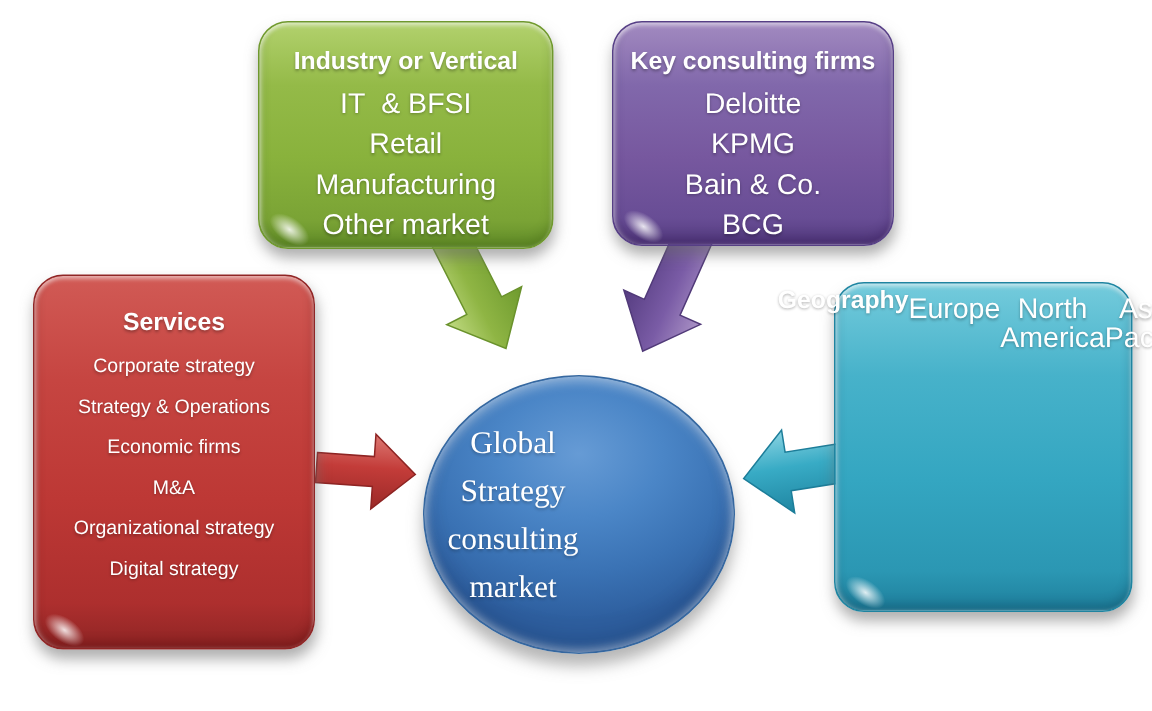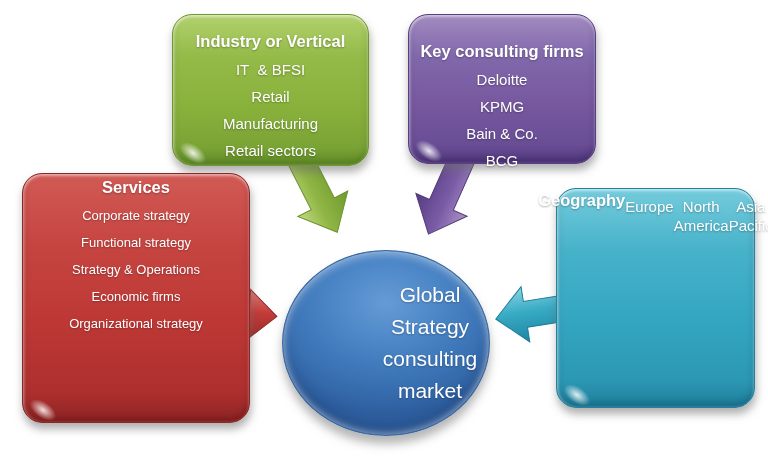--- a/index.html
+++ b/index.html
@@ -34,66 +34,67 @@
     border-radius: 50%;
     background: radial-gradient(closest-side, rgba(255,255,255,0.85), rgba(255,255,255,0));
     transform: rotate(35deg);
   }
   .box-title {
     font-weight: bold;
     font-size: 16.5px;
     line-height: 22px;
   }
   .box-item {
-    font-size: 15px;
+    font-size: 19px;
     line-height: 19px;
     margin-top: 8px;
   }
   .box-green {
     left: 172px; top: 14px; width: 197px; height: 152px;
     padding-top: 15px;
     background: linear-gradient(180deg, #b2d16d 0%, #94ba48 28%, #89b23c 60%, #7aa335 88%, #628d28 100%);
     border: 1px solid #6f982e;
     box-shadow: inset 0 2px 3px rgba(255,255,255,0.55), inset 2px 0 3px rgba(255,255,255,0.25),
                 inset 0 -4px 7px rgba(40,70,0,0.25), 1px 6px 9px rgba(110,110,110,0.55);
   }
   .box-purple {
     left: 408px; top: 14px; width: 188px; height: 150px;
-    padding-top: 25px;
+    padding-top: 15px;
     background: linear-gradient(180deg, #a28ac0 0%, #8168ab 28%, #77589f 60%, #684d95 88%, #533a7e 100%);
     border: 1px solid #563f85;
     box-shadow: inset 0 2px 3px rgba(255,255,255,0.5), inset 2px 0 3px rgba(255,255,255,0.22),
                 inset 0 -4px 7px rgba(30,0,60,0.28), 1px 6px 9px rgba(110,110,110,0.55);
   }
   .box-red {
-    left: 22px; top: 173px; width: 228px; height: 250px;
-    padding-top: 2px;
+    left: 22px; top: 183px; width: 188px; height: 250px;
+    padding-top: 20px;
     background: linear-gradient(180deg, #d15a55 0%, #c64541 28%, #bd3835 60%, #ad2f2e 88%, #8e2424 100%);
     border: 1px solid #8f2626;
     box-shadow: inset 0 2px 3px rgba(255,255,255,0.5), inset 2px 0 3px rgba(255,255,255,0.2),
                 inset 0 -4px 7px rgba(70,0,0,0.3), 1px 6px 9px rgba(110,110,110,0.55);
   }
   .box-red .box-item { margin-top: 8px; font-size: 13px; }
   .box-teal {
     left: 556px; top: 188px; width: 199px; height: 220px;
     display: flex; flex-direction: row; justify-content: center;
     background: linear-gradient(180deg, #74cbdc 0%, #47b2ca 28%, #34a6c1 60%, #2b97b3 88%, #1e7f9c 100%);
     border: 1px solid #1f84a0;
     box-shadow: inset 0 2px 3px rgba(255,255,255,0.55), inset 2px 0 3px rgba(255,255,255,0.25),
                 inset 0 -4px 7px rgba(0,40,60,0.28), 1px 6px 9px rgba(110,110,110,0.55);
   }
   .box-teal .box-item { margin-top: 8px; }
   .center-ellipse {
     left: 282px; top: 250px; width: 208px; height: 186px;
     border-radius: 50%;
-    display: flex; align-items: center; justify-content: flex-end;
+    display: flex; align-items: center; justify-content: flex-start;
     background: radial-gradient(ellipse 70% 60% at 50% 28%, #669bd5 0%, #4b86c7 38%, #3a72b4 72%, #2e5f9f 100%);
     border: 1px solid #35679f;
     box-shadow: inset 0 3px 8px rgba(255,255,255,0.45), inset 0 -3px 6px rgba(255,255,255,0.28),
                 inset 0 -10px 14px rgba(0,20,60,0.2), 0 8px 10px rgba(110,110,110,0.5);
+    font-family: Liberation Serif, serif;
   }
   .center-ellipse::after { display: none; }
   .center-label {
     width: 118px;
     font-size: 21px;
     line-height: 32px;
     text-shadow: 0 1px 2px rgba(0,0,0,0.25);
   }
 </style>
 </head>
@@ -128,38 +129,39 @@
     <polygon points="-13,-8 -13,48 -28,48 0,80 28,48 13,48 13,-8" transform="translate(461,161) rotate(24)" fill="url(#gradPurple)" stroke="#513a79" stroke-width="1"></polygon>
     <polygon points="-4,-10 34,-10 34,-25 62,0 34,25 34,10 -4,10" transform="translate(215,312) rotate(4)" fill="url(#gradRed)" stroke="#8e2423" stroke-width="1"></polygon>
     <polygon points="4,-13 -34,-13 -34,-28 -64,0 -34,28 -34,13 4,13" transform="translate(559,309) rotate(-9)" fill="url(#gradTeal)" stroke="#1c7d99" stroke-width="1"></polygon>
   </svg>
 
   <div class="node box-green">
     <div class="box-title">Industry or Vertical</div>
     <div class="box-item">IT&nbsp; &amp; BFSI</div>
     <div class="box-item">Retail</div>
     <div class="box-item">Manufacturing</div>
-    <div class="box-item">Retail sectors</div>
+    <div class="box-item">Other market</div>
   </div>
 
   <div class="node box-purple">
     <div class="box-title">Key consulting firms</div>
     <div class="box-item">Deloitte</div>
     <div class="box-item">KPMG</div>
     <div class="box-item">Bain &amp; Co.</div>
     <div class="box-item">BCG</div>
   </div>
 
   <div class="node box-red">
     <div class="box-title">Services</div>
     <div class="box-item">Corporate strategy</div>
-    <div class="box-item">Functional strategy</div>
     <div class="box-item">Strategy &amp; Operations</div>
     <div class="box-item">Economic firms</div>
+    <div class="box-item">M&amp;A</div>
     <div class="box-item">Organizational strategy</div>
+    <div class="box-item">Digital strategy</div>
   </div>
 
   <div class="node box-teal">
     <div class="box-title">Geography</div>
     <div class="box-item">Europe</div>
     <div class="box-item">North America</div>
     <div class="box-item">Asia Pacific</div>
   </div>
 
   <div class="node center-ellipse">

